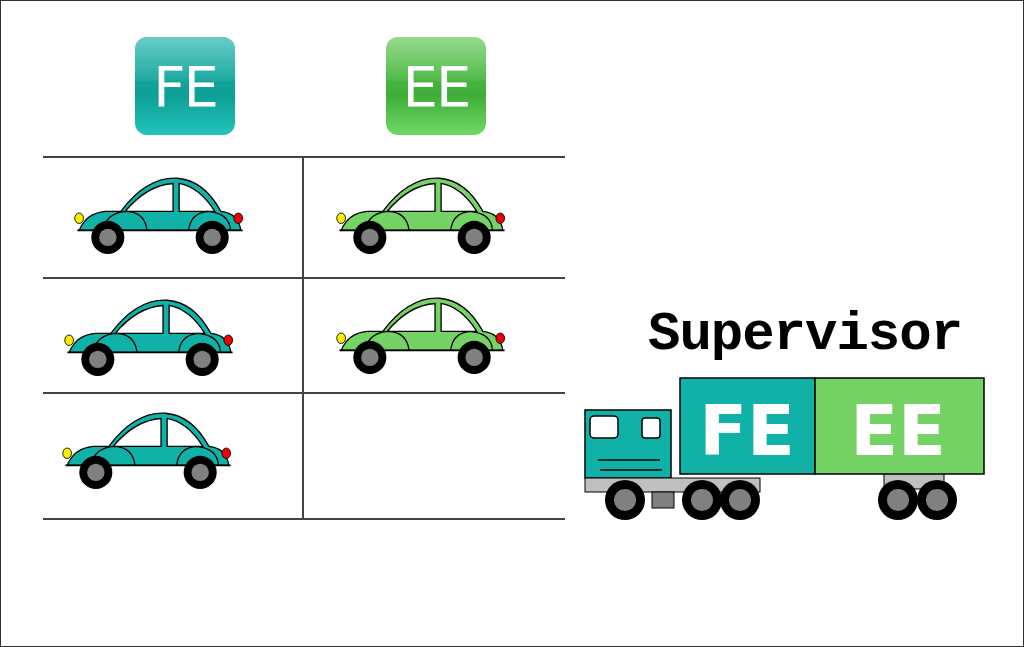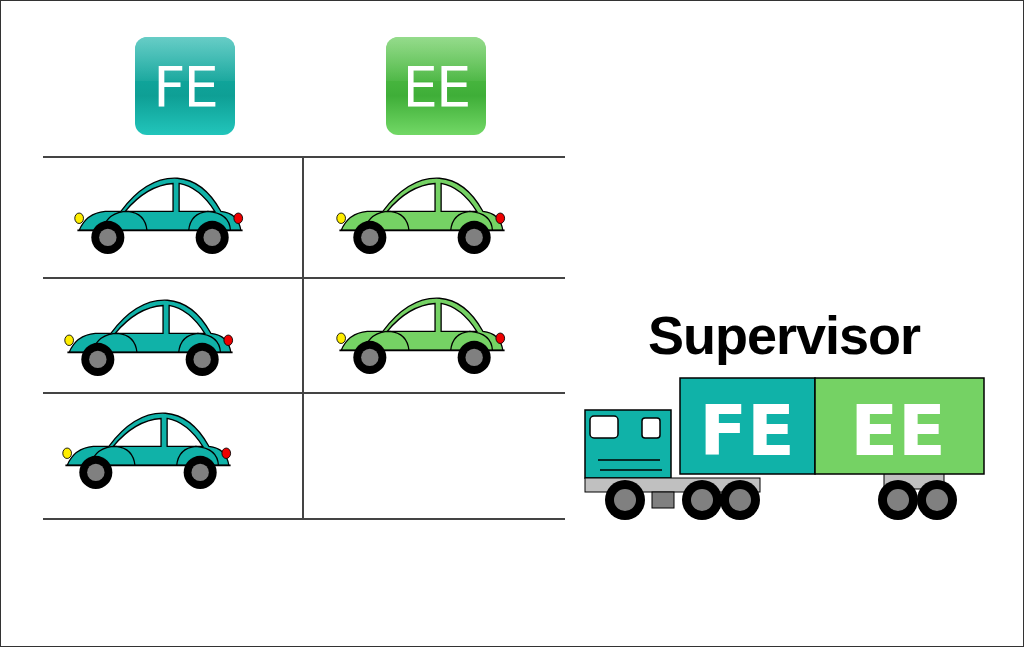--- a/index.html
+++ b/index.html
@@ -6,21 +6,21 @@
   body{width:1024px;height:647px;position:relative;background:#fff;overflow:hidden;font-family:"Liberation Sans",sans-serif;}
   .frame{position:absolute;left:0;top:0;width:1022px;height:645px;border:1px solid #333;}
   .app-icon{position:absolute;width:100px;height:98px;border-radius:12px;color:#fff;font-family:"DejaVu Sans",sans-serif;font-size:56px;display:flex;align-items:center;justify-content:center;letter-spacing:-2px;overflow:hidden;}
   .app-icon::before{content:"";position:absolute;left:0;top:0;right:0;height:45%;background:linear-gradient(rgba(255,255,255,0.35),rgba(255,255,255,0.05));border-radius:12px 12px 0 0;}
   .app-icon span{position:relative;}
   .fe-icon{left:135px;top:37px;background:linear-gradient(#16b2a8,#0e9f95 60%,#22c5bb);}
   .ee-icon{left:386px;top:37px;background:linear-gradient(#5cc84e,#3fae38 60%,#72d866);}
   .hline{position:absolute;left:43px;width:522px;height:2px;background:#444;}
   .vline{position:absolute;left:302px;top:157px;width:2px;height:363px;background:#444;}
   .car{position:absolute;width:200px;height:100px;}
-  .title{position:absolute;left:648px;top:304px;font-family:Liberation Sans, sans-serif;font-weight:bold;font-size:54px;color:#000;letter-spacing:-1px;}
+  .title{position:absolute;left:648px;top:304px;font-family:Liberation Mono, monospace;font-weight:bold;font-size:54px;color:#000;letter-spacing:-1px;}
   .truck{position:absolute;left:580px;top:370px;width:420px;height:160px;}
 </style>
 </head>
 <body>
 
 <svg width="0" height="0" style="position:absolute">
   <defs>
     <g id="car-shape">
       <path d="M22,62 Q30,42 52,40 L70,40 Q100,0 135,2 Q165,4 185,40 Q205,42 208,62 Z" fill="currentColor" stroke="#000" stroke-width="1.5"></path>
       <path d="M75,40 Q100,10 130,8 L130,40 Z" fill="#fff" stroke="#000" stroke-width="1.5"></path>

